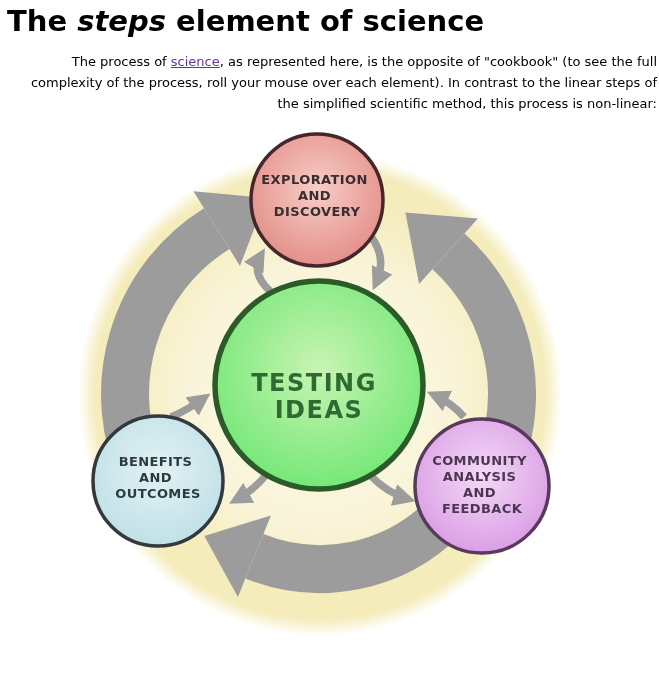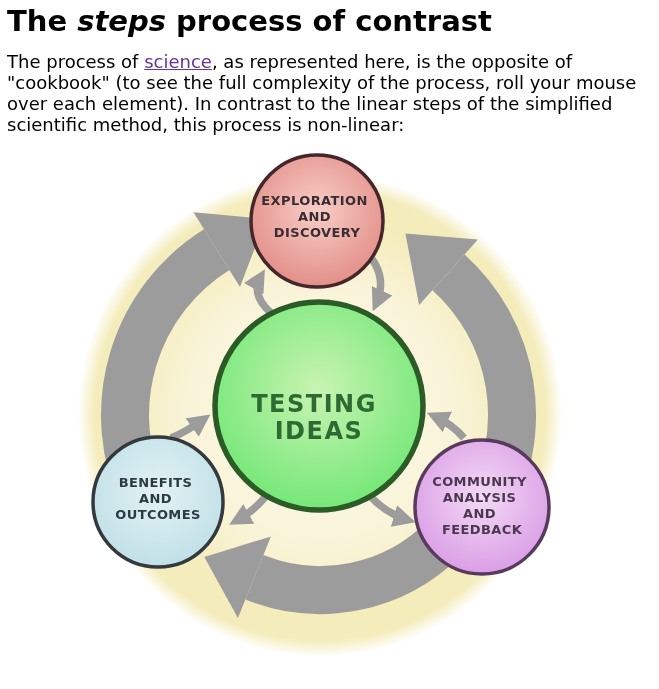--- a/index.html
+++ b/index.html
@@ -17,43 +17,44 @@
     box-sizing: border-box;
   }
   h1.page-title {
     font-size: 29px;
     line-height: 1.15;
     font-weight: bold;
     margin: 3px 0 13px 0;
   }
   h1.page-title em { font-style: italic; }
   p.intro {
-    font-size: 18px;
+    font-size: 13px;
     line-height: 21px;
     margin: 0 0 4px 0;
     max-width: 650px;
+    text-align: right;
   }
   a.science-link {
     color: #663399;
     text-decoration: underline;
     cursor: pointer;
   }
   svg.diagram { display: block; margin-left: -7px; }
   .node-label {
     font-family: "DejaVu Sans", "Liberation Sans", sans-serif;
     font-weight: bold;
     text-anchor: middle;
   }
 </style>
 </head>
 <body>
 
 <div class="page">
 
-  <h1 class="page-title"><span>The </span><em>steps</em><span> process of contrast</span></h1>
+  <h1 class="page-title"><span>The </span><em>steps</em><span> element of science</span></h1>
 
   <p class="intro"><span>The process of </span><a class="science-link" href="#">science</a><span>, as represented here, is the opposite of "cookbook" (to see the full complexity of the process, roll your mouse over each element). In contrast to the linear steps of the simplified scientific method, this process is non-linear:</span></p>
 
   <svg class="diagram" width="659" height="545" viewBox="0 0 659 545">
     <defs>
       <radialGradient id="gradYellow" cx="50%" cy="50%" r="50%">
         <stop offset="0%" stop-color="#fcfaec"></stop>
         <stop offset="55%" stop-color="#f9f4d8"></stop>
         <stop offset="82%" stop-color="#f4ecba"></stop>
         <stop offset="93%" stop-color="#f4ecba"></stop>

